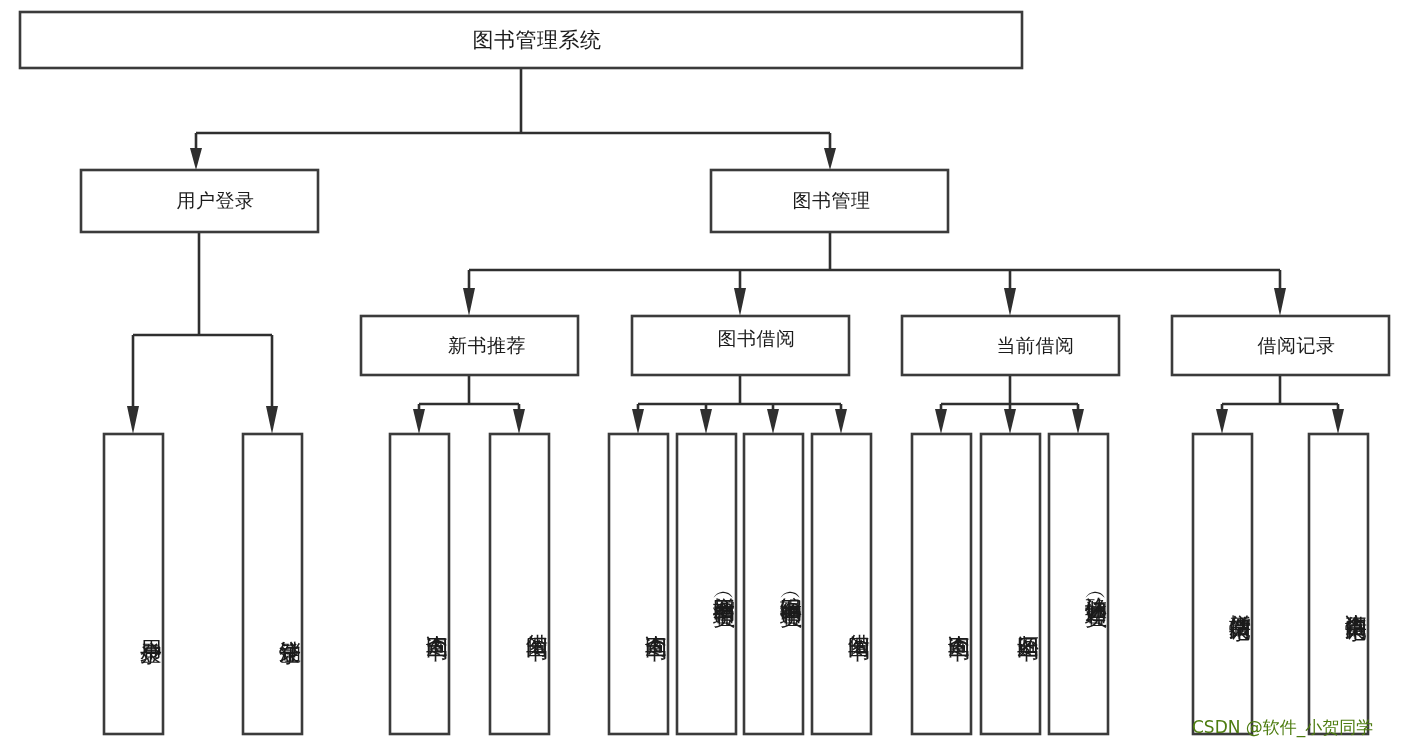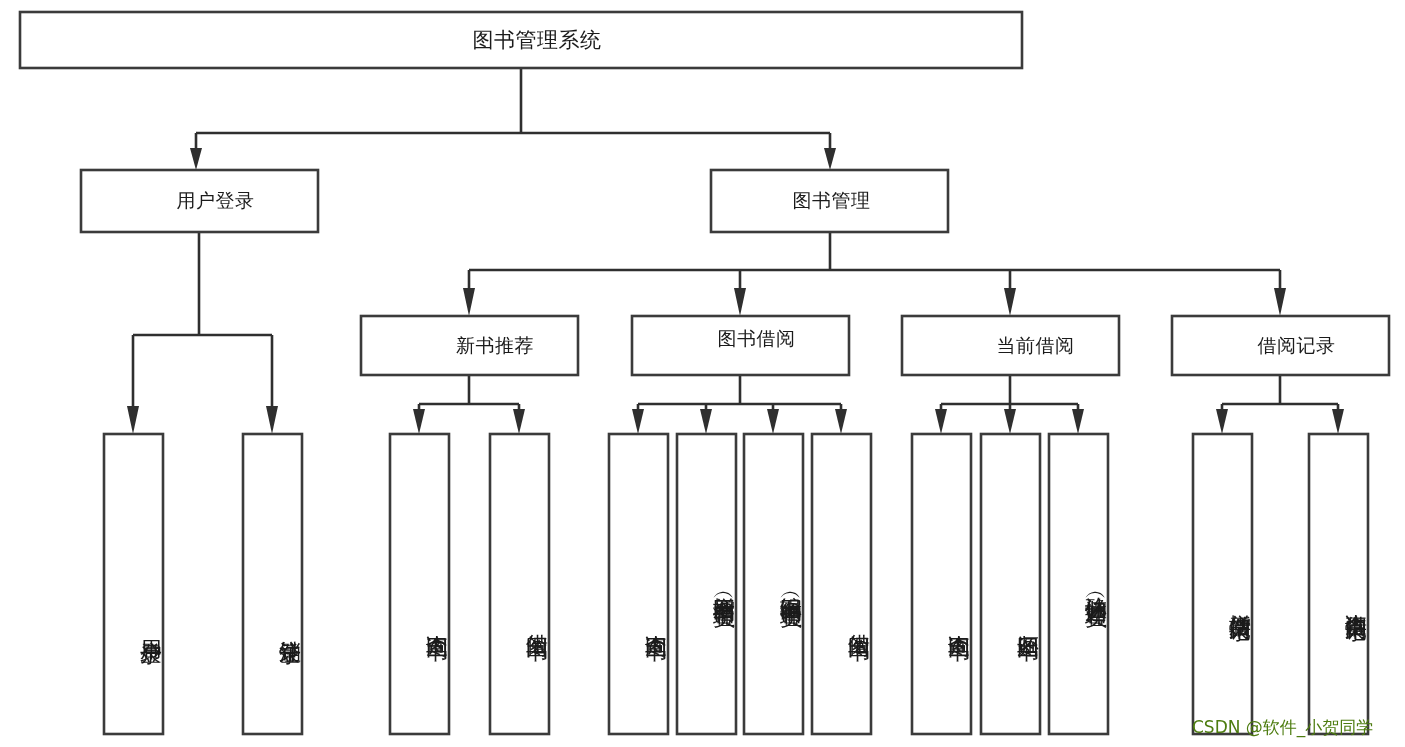--- a/index.html
+++ b/index.html
@@ -210,21 +210,21 @@
       <rect class="leaf-box" x="1193" y="434" width="59" height="300"></rect>
       <rect class="leaf-box" x="1309" y="434" width="59" height="300"></rect>
     </g>
   </svg>
 
   <div class="h-label title-label" style="left:20px; top:12px; width:1002px; height:56px;">图书管理系统</div>
 
   <div class="h-label tier2-label" style="left:81px; top:170px; width:237px; height:62px;">用户登录</div>
   <div class="h-label tier2-label" style="left:711px; top:170px; width:209px; height:62px;">图书管理</div>
 
-  <div class="h-label tier3-label" style="left:367px; top:316px; width:224px; height:59px;text-align:right;">新书推荐</div>
+  <div class="h-label tier3-label" style="left:359px; top:316px; width:224px; height:59px;text-align:right;">新书推荐</div>
   <div class="h-label tier3-label" style="left:632px; top:316px; width:217px; height:45px;">图书借阅</div>
   <div class="h-label tier3-label" style="left:902px; top:316px; width:217px; height:59px;padding-left:9px;">当前借阅</div>
   <div class="h-label tier3-label" style="left:1172px; top:316px; width:217px; height:59px;">借阅记录</div>
 
   <div class="v-label" style="left:104px; top:520px; width:59px; height:210px;">用户登录</div>
   <div class="v-label" style="left:243px; top:520px; width:59px; height:210px;">注销登录</div>
 
   <div class="v-label" style="left:390px; top:510px; width:59px; height:220px;">查询图书</div>
   <div class="v-label" style="left:490px; top:510px; width:59px; height:220px;">借阅图书</div>
 

